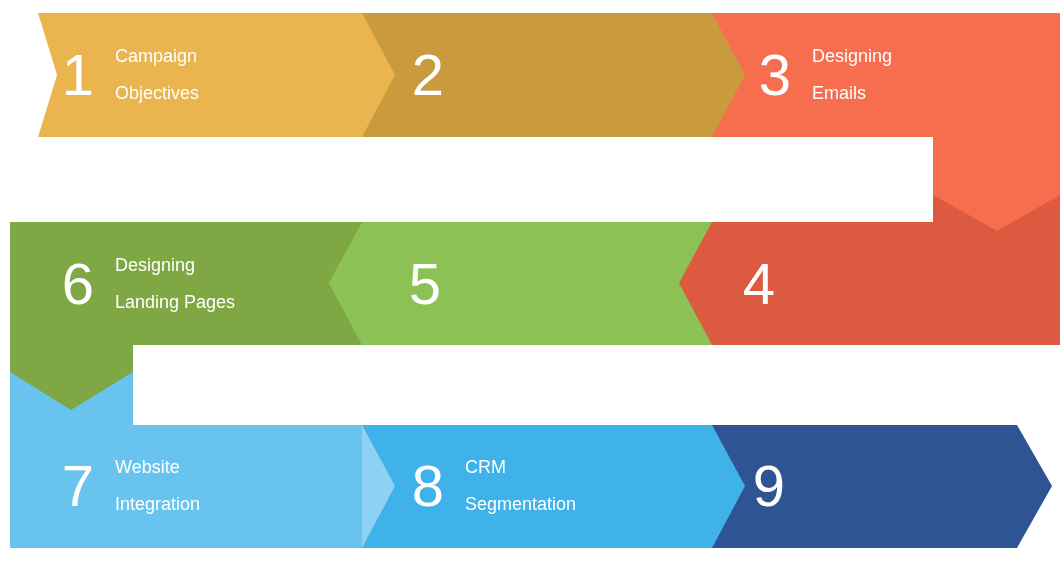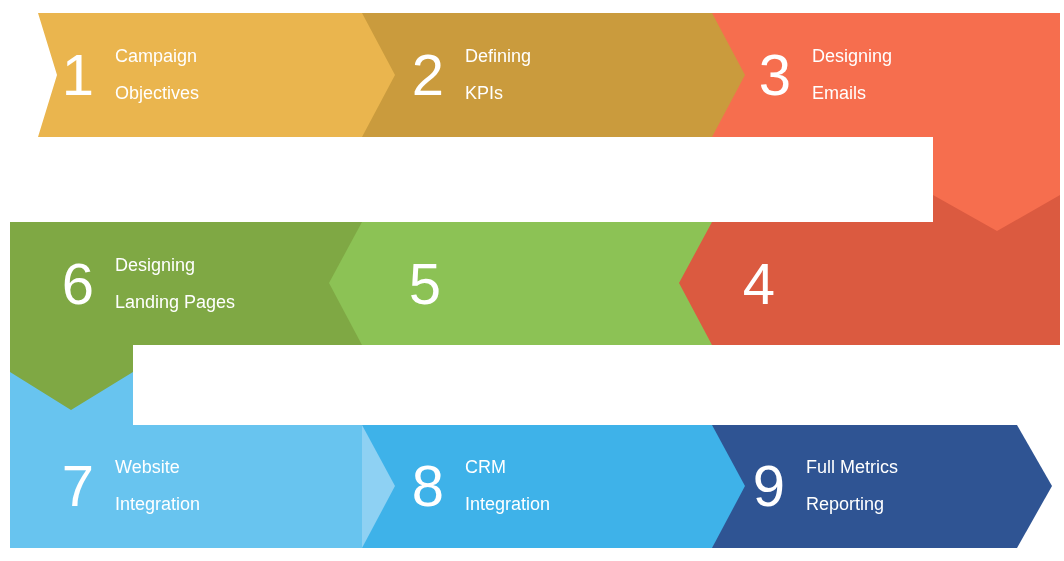--- a/index.html
+++ b/index.html
@@ -56,22 +56,20 @@
   <div class="shape s7t" style="background-color: rgb(142, 209, 243);"></div>
   <div class="shape s9" style="background-color: rgb(47, 84, 147);"></div>
 
   <div class="content c1">
     <span class="num">1</span>
     <span class="title">Campaign
 Objectives</span>
   </div>
   <div class="content c2">
     <span class="num">2</span>
-    <span class="title">Defining
-KPIs</span>
   </div>
   <div class="content c3">
     <span class="num">3</span>
     <span class="title">Designing
 Emails</span>
   </div>
   <div class="content c4">
     <span class="num">4</span>
   </div>
   <div class="content c5">
@@ -83,21 +81,19 @@
 Landing Pages</span>
   </div>
   <div class="content c7">
     <span class="num">7</span>
     <span class="title">Website
 Integration</span>
   </div>
   <div class="content c8">
     <span class="num">8</span>
     <span class="title">CRM
-Integration</span>
+Segmentation</span>
   </div>
   <div class="content c9">
     <span class="num">9</span>
-    <span class="title">Full Metrics
-Reporting</span>
   </div>
 
 </div>
 
 </body></html>

